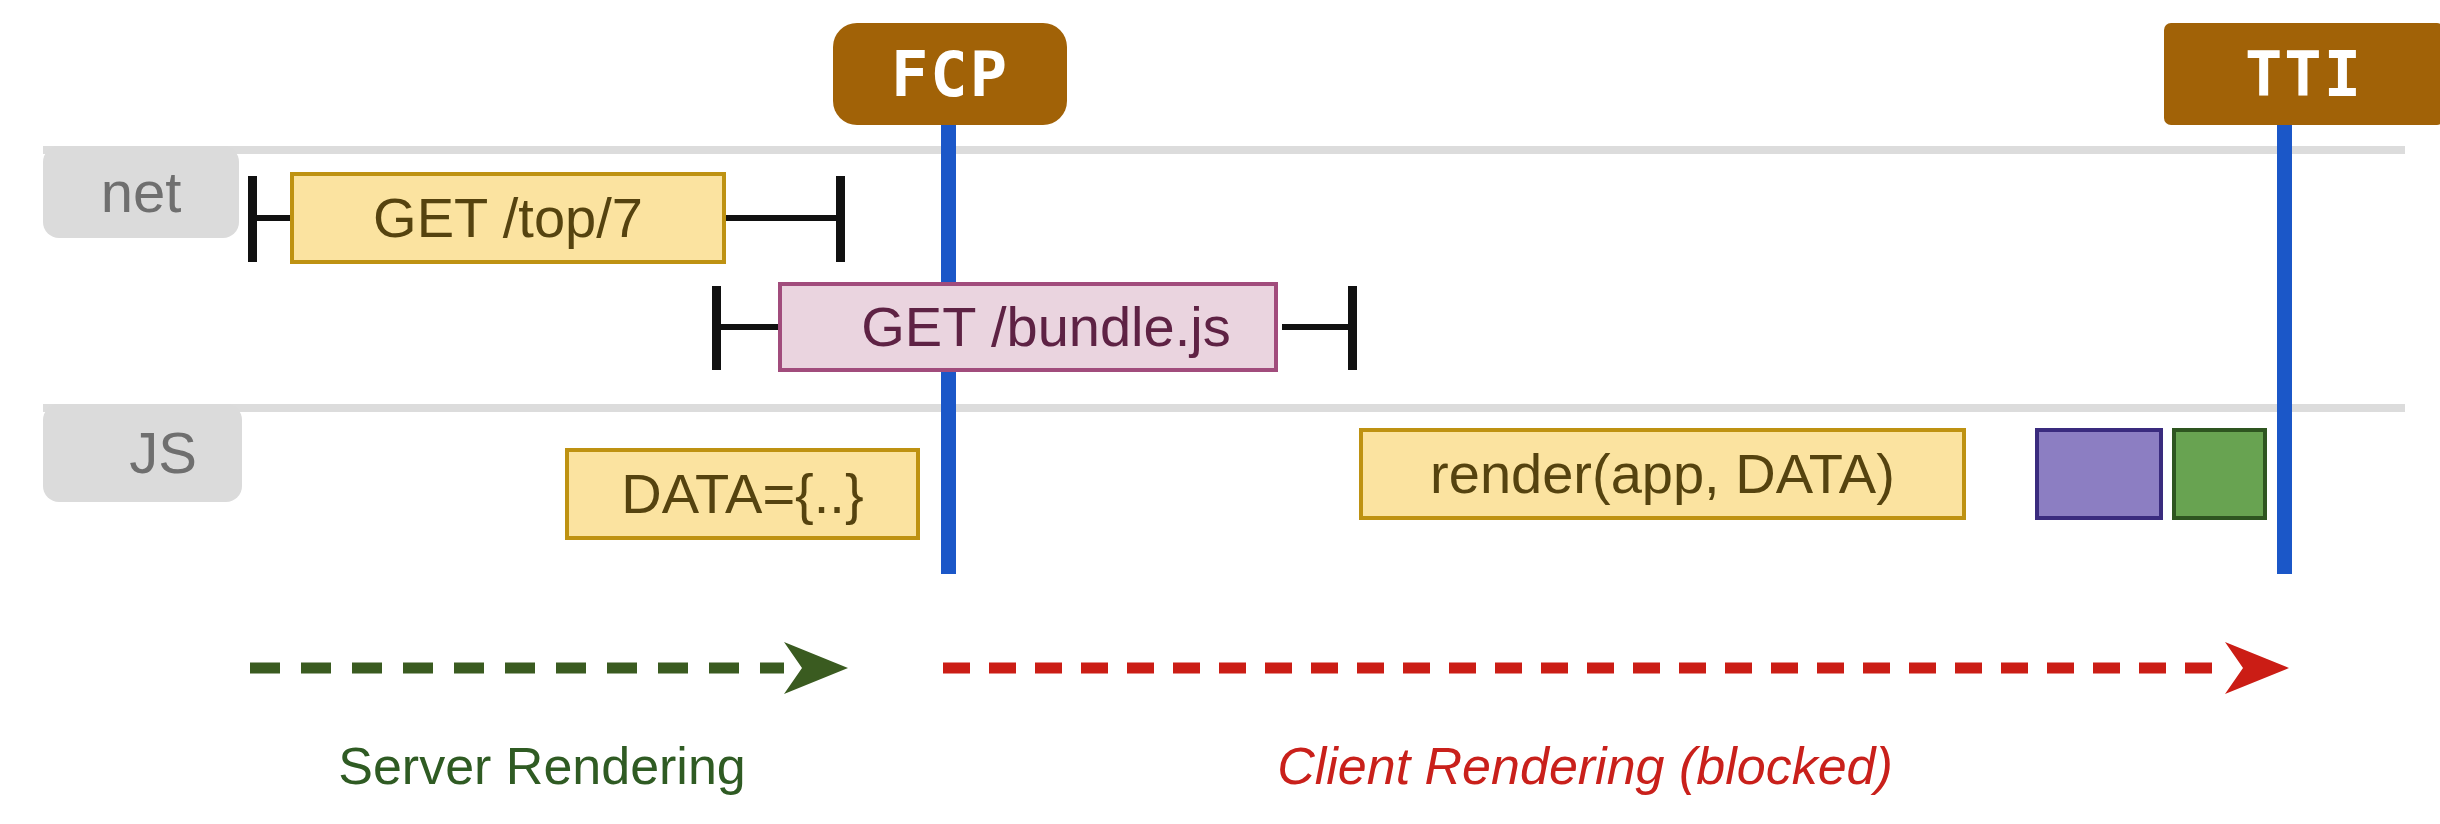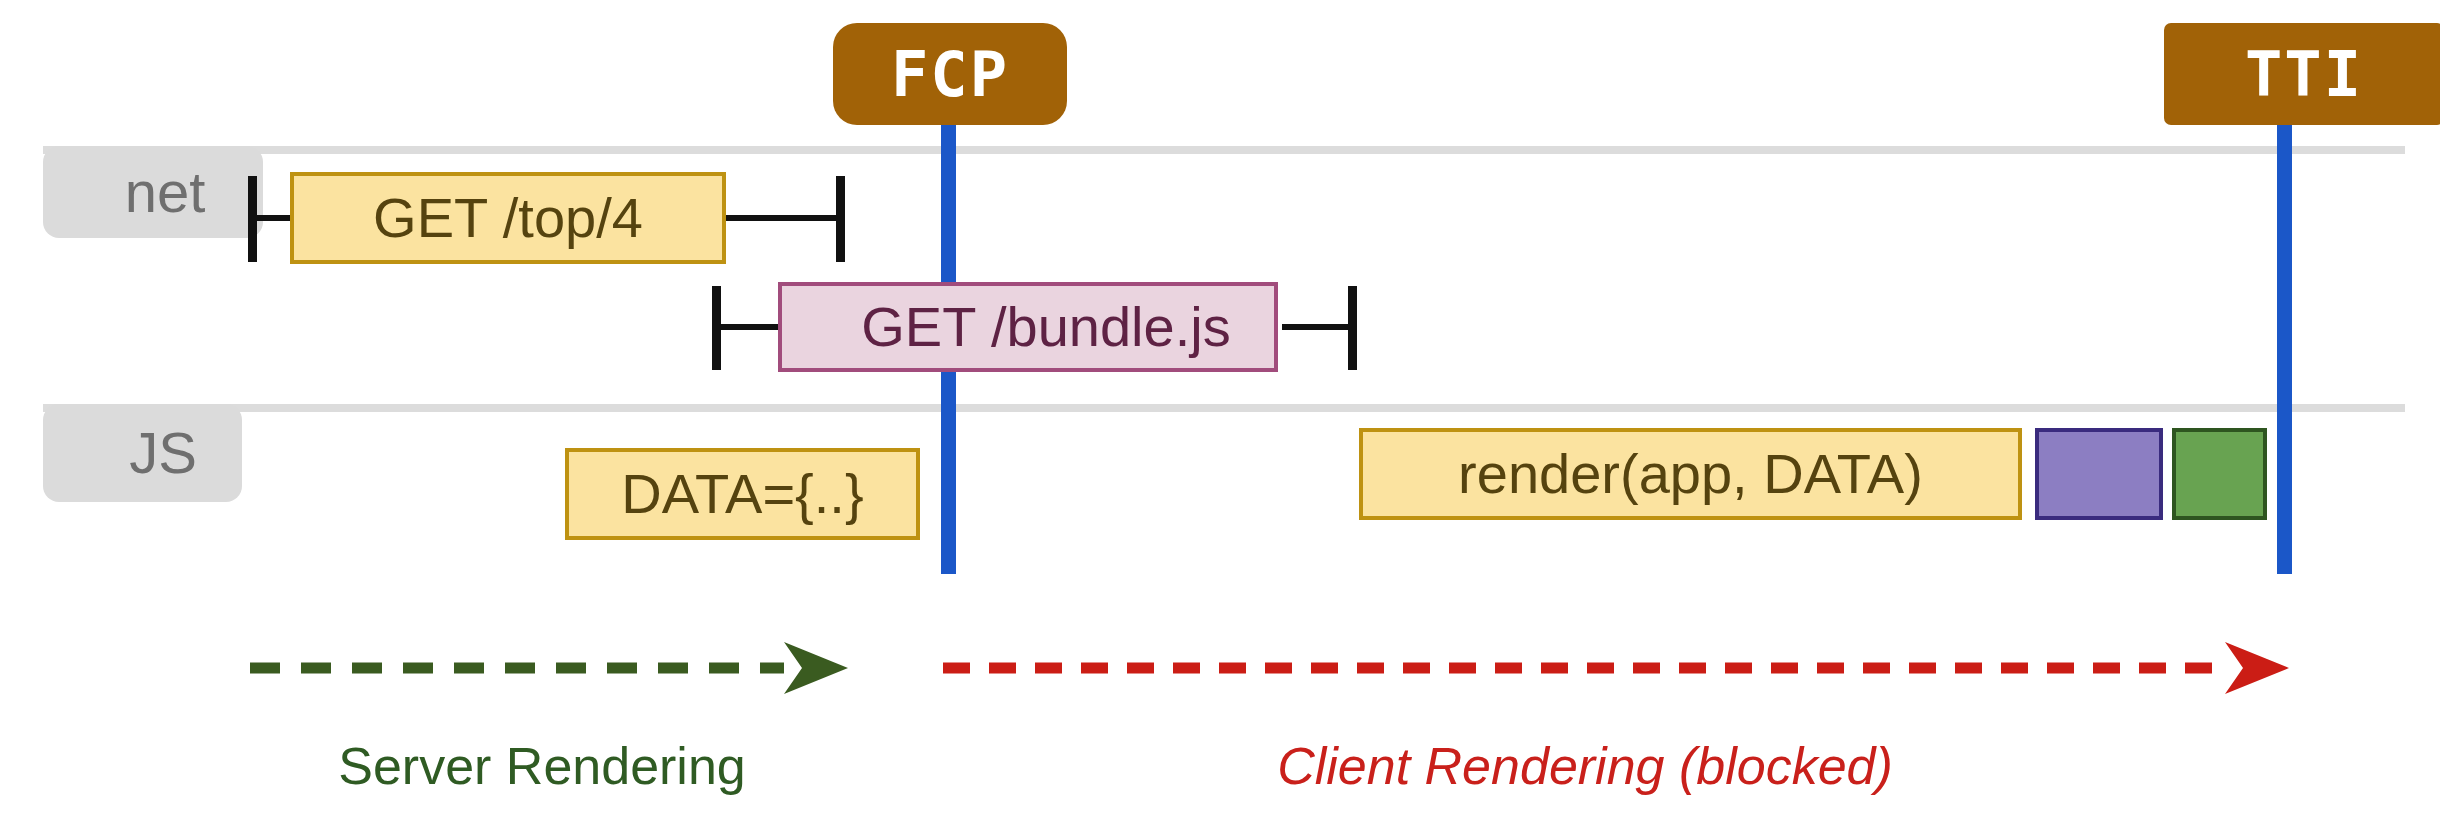--- a/index.html
+++ b/index.html
@@ -15,21 +15,21 @@
     position:absolute;left:43px;width:2362px;height:8px;
     background:#dcdcdc;z-index:1;
   }
   .lane-line.net{top:146px;}
   .lane-line.js{top:404px;}
   .lane-label{
     position:absolute;background:#dbdbdb;color:#6f6f6f;
     border-radius:16px;display:flex;align-items:center;justify-content:center;
     font-size:58px;line-height:1;z-index:2;
   }
-  .lane-label.net{left:43px;top:146px;width:196px;height:92px;padding-left:24px;}
+  .lane-label.net{left:43px;top:146px;width:196px;height:92px;}
   .lane-label.js{left:43px;top:404px;width:158px;height:98px;padding-left:41px;}
 
   
   .milestone-line{
     position:absolute;top:125px;height:449px;width:15px;
     background:#1b57c8;z-index:3;
   }
   .milestone-line.fcp{left:941px;}
   .milestone-line.tti{left:2277px;}
   .badge{
@@ -47,21 +47,21 @@
     display:flex;align-items:center;justify-content:center;
     font-size:56px;line-height:1;z-index:4;white-space:nowrap;
   }
   .event-box.yellow{background:#fbe3a0;border-color:#be9212;color:#55430f;}
   .event-box.pink{background:#ead4df;border-color:#a14c7c;color:#5e2244;}
   .event-box.purple{background:#8c7ec2;border-color:#3a2b7e;}
   .event-box.green{background:#68a351;border-color:#2e5520;}
   .box-top1{left:290px;top:172px;width:436px;height:92px;}
   .box-bundle{left:778px;top:282px;width:500px;height:90px;padding-left:36px;}
   .box-data{left:565px;top:448px;width:355px;height:92px;}
-  .box-render{left:1359px;top:428px;width:663px;height:92px;}
+  .box-render{left:1359px;top:428px;width:607px;height:92px;}
   .box-task-purple{left:2035px;top:428px;width:128px;height:92px;}
   .box-task-green{left:2172px;top:428px;width:95px;height:92px;}
 
   
   .tick{position:absolute;width:9px;background:#111111;z-index:2;}
   .conn{position:absolute;height:6px;background:#111111;z-index:2;}
   .tick.t1l{left:248px;top:176px;height:86px;}
   .conn.c1l{left:257px;top:215px;width:33px;}
   .conn.c1r{left:726px;top:215px;width:110px;}
   .tick.t1r{left:836px;top:176px;height:86px;}
@@ -93,21 +93,21 @@
   <div class="lane-label js">JS</div>
 
   <div class="milestone-line fcp"></div>
   <div class="milestone-line tti"></div>
 
   <div class="badge fcp">FCP</div>
   <div class="badge tti">TTI</div>
 
   <div class="tick t1l"></div>
   <div class="conn c1l"></div>
-  <div class="event-box yellow box-top1">GET /top/4</div>
+  <div class="event-box yellow box-top1">GET /top/7</div>
   <div class="conn c1r"></div>
   <div class="tick t1r"></div>
 
   <div class="tick t2l"></div>
   <div class="conn c2l"></div>
   <div class="event-box pink box-bundle">GET /bundle.js</div>
   <div class="conn c2r"></div>
   <div class="tick t2r"></div>
 
   <div class="event-box yellow box-data">DATA={..}</div>

